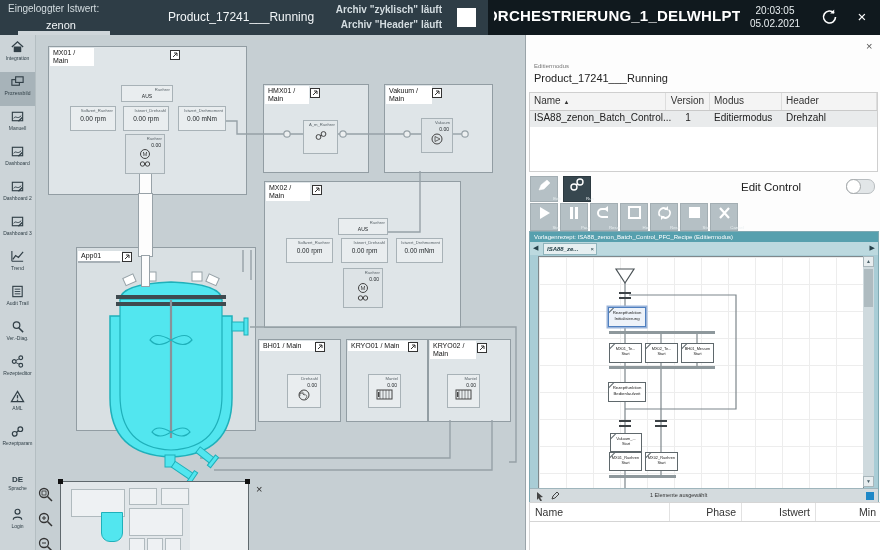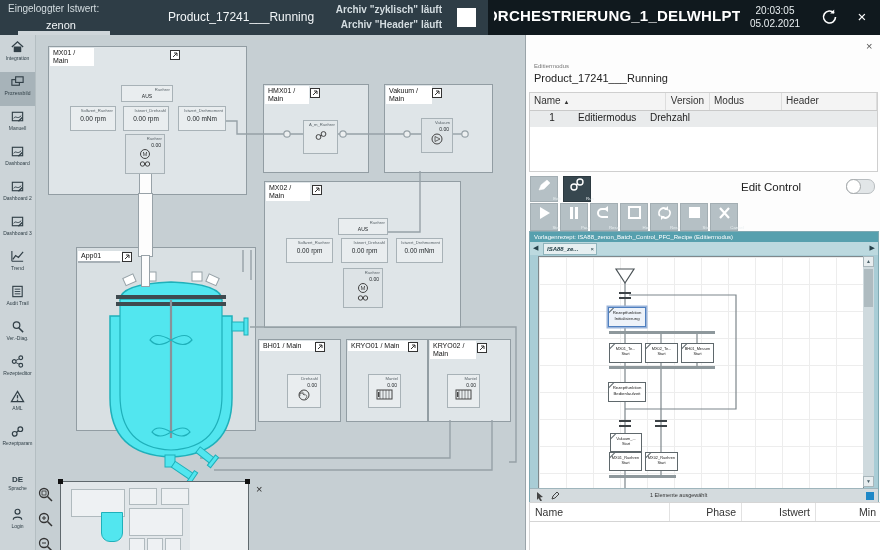--- a/index.html
+++ b/index.html
@@ -519,20 +519,21 @@
     <div class="rp-product">Product_17241___Running</div>
 
     <div class="rtable">
       <div class="rt-head">
         <div class="c-name"><span>Name</span> <span style="font-size:6px">▲</span></div>
         <div class="c-ver">Version</div>
         <div class="c-mod">Modus</div>
         <div class="c-stat">Header</div>
       </div>
       <div class="rt-row">
+        <div class="c-name">ISA88_zenon_Batch_Control...</div>
         <div class="c-ver">1</div>
         <div class="c-mod">Editiermodus</div>
         <div class="c-stat">Drehzahl</div>
       </div>
     </div>
 
     <div class="mbtn" style="left:4px;top:141px">
       <svg width="26" height="16" viewBox="0 0 26 16">
           <path d="M8 13l2-5 6-5 3 3-6 6-5 1z" fill="#fff" stroke="#fff" stroke-width=".5"></path>
         </svg>

